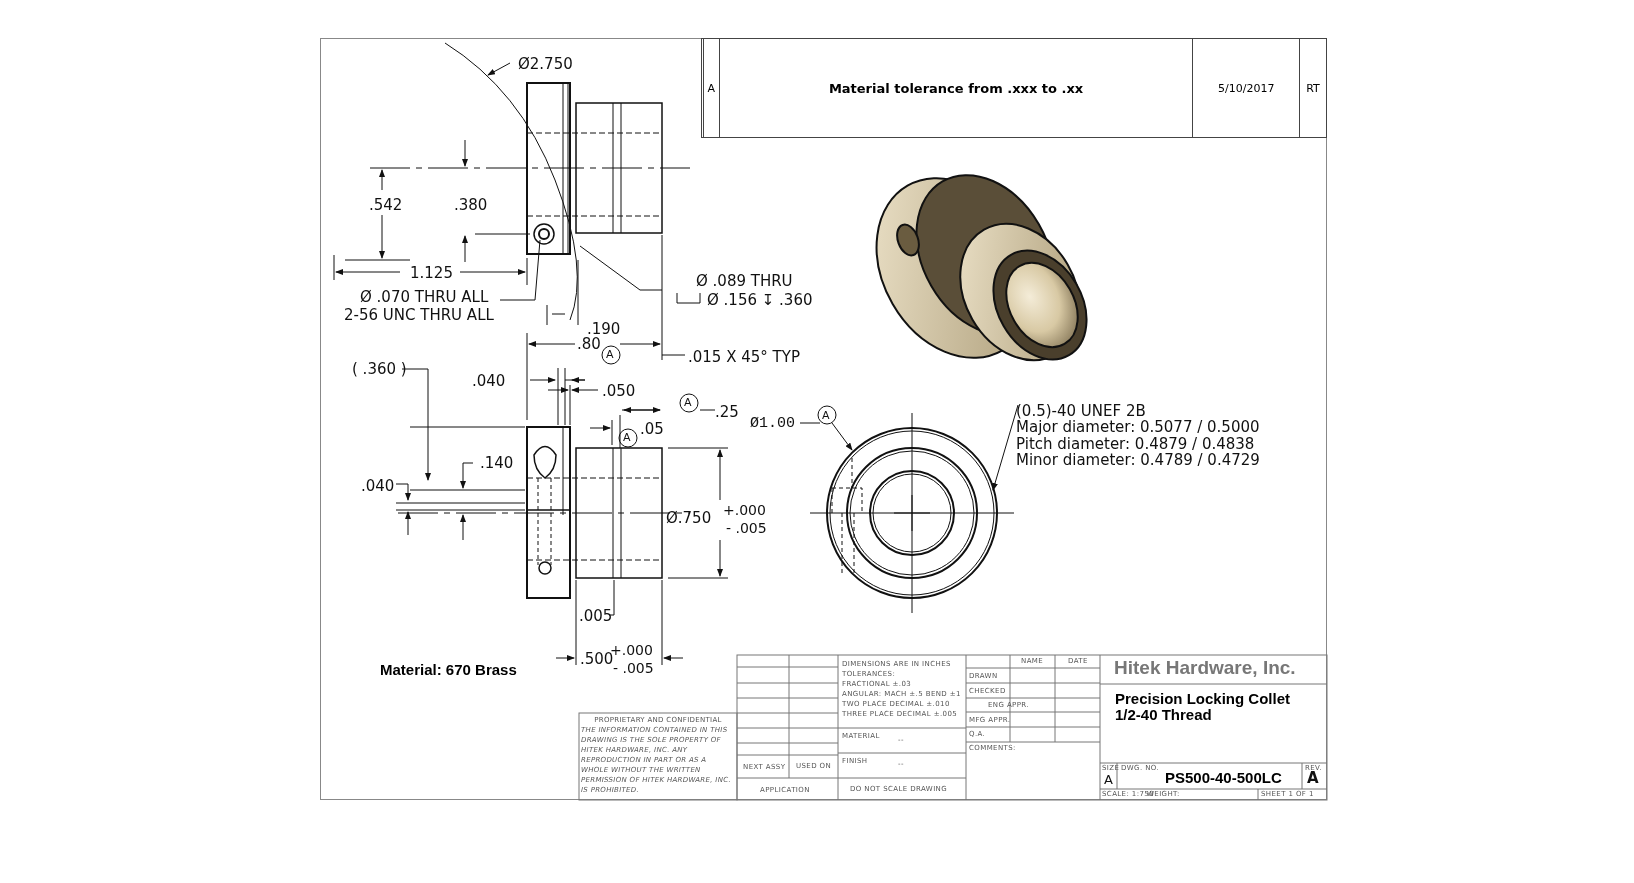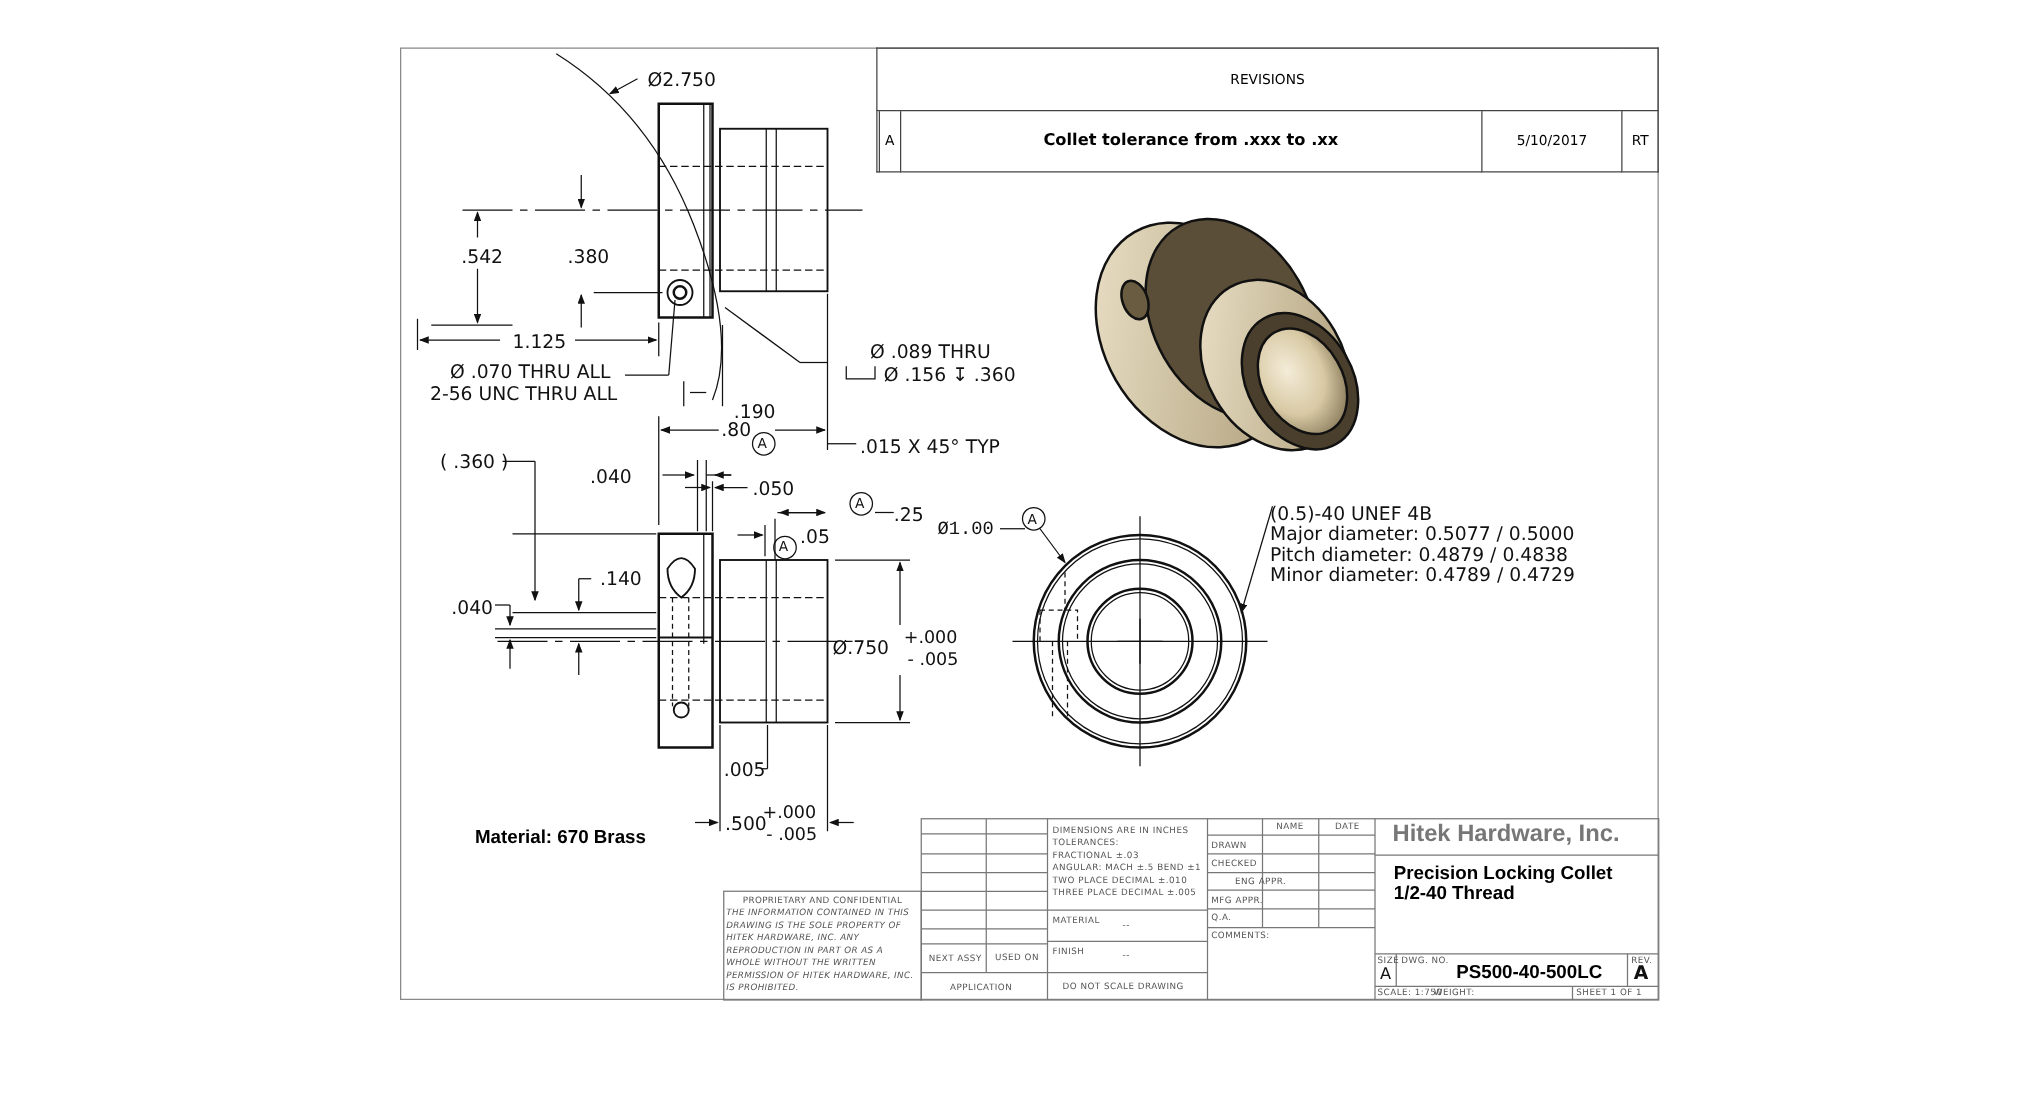--- a/index.html
+++ b/index.html
@@ -18,27 +18,24 @@
   .material{position:absolute;font-family:"Liberation Sans",sans-serif;font-size:15px;font-weight:bold;white-space:nowrap;}
   .prop{position:absolute;left:579px;top:713px;width:158px;font-size:7px;color:#555;letter-spacing:0.3px;line-height:10px;}
 </style>
 </head>
 <body>
 
 <div class="sheet"></div>
 
 <table class="rev">
   <tbody>
-      <tr style="height:33px">
-        <td colspan="5">REVISIONS</td>
-      </tr>
   <tr style="height:33px">
     <td></td>
     <td>A</td>
-    <td class="revdesc">Collet tolerance from .xxx to .xx</td>
+    <td class="revdesc">Material tolerance from .xxx to .xx</td>
     <td>5/10/2017</td>
     <td>RT</td>
   </tr>
 </tbody>
   </table>
 
 <svg class="draw" width="1634" height="883">
   <defs>
     <marker id="ar" markerWidth="8" markerHeight="6" refX="7" refY="3" orient="auto">
         <path d="M0,0 L8,3 L0,6 z" fill="#111"></path>
@@ -237,21 +234,21 @@
 <div class="dim" style="left:666px;top:510px;">Ø.750</div>
 <div class="dim" style="left:723px;top:502px;font-size:14px;">+.000</div>
 <div class="dim" style="left:726px;top:520px;font-size:14px;">- .005</div>
 <div class="dim" style="left:579px;top:608px;">.005</div>
 <div class="dim" style="left:580px;top:651px;">.500</div>
 <div class="dim" style="left:610px;top:642px;font-size:14px;">+.000</div>
 <div class="dim" style="left:613px;top:660px;font-size:14px;">- .005</div>
 <div class="dim" style="left:750px;top:416px;font-family:Liberation Mono, monospace;">Ø1.00</div>
 <div class="dim" style="left:822px;top:408px;font-size:11px;">A</div>
 
-<div class="dim thread" style="left:1016px;top:403px;">(0.5)-40 UNEF 4B</div>
+<div class="dim thread" style="left:1016px;top:403px;">(0.5)-40 UNEF 2B</div>
 <div class="dim thread" style="left:1016px;top:419px;">Major diameter: 0.5077 / 0.5000</div>
 <div class="dim thread" style="left:1016px;top:436px;">Pitch diameter: 0.4879 / 0.4838</div>
 <div class="dim thread" style="left:1016px;top:452px;">Minor diameter: 0.4789 / 0.4729</div>
 
 <div class="material" style="left:380px;top:661px;">Material: 670 Brass</div>
 
 <div class="prop">
   <div style="text-align:center;margin-top:2px;">PROPRIETARY AND CONFIDENTIAL</div>
   <div style="padding:0 2px;font-style:italic;">THE INFORMATION CONTAINED IN THIS DRAWING IS THE SOLE PROPERTY OF HITEK HARDWARE, INC. ANY REPRODUCTION IN PART OR AS A WHOLE WITHOUT THE WRITTEN PERMISSION OF HITEK HARDWARE, INC. IS PROHIBITED.</div>
 </div>

